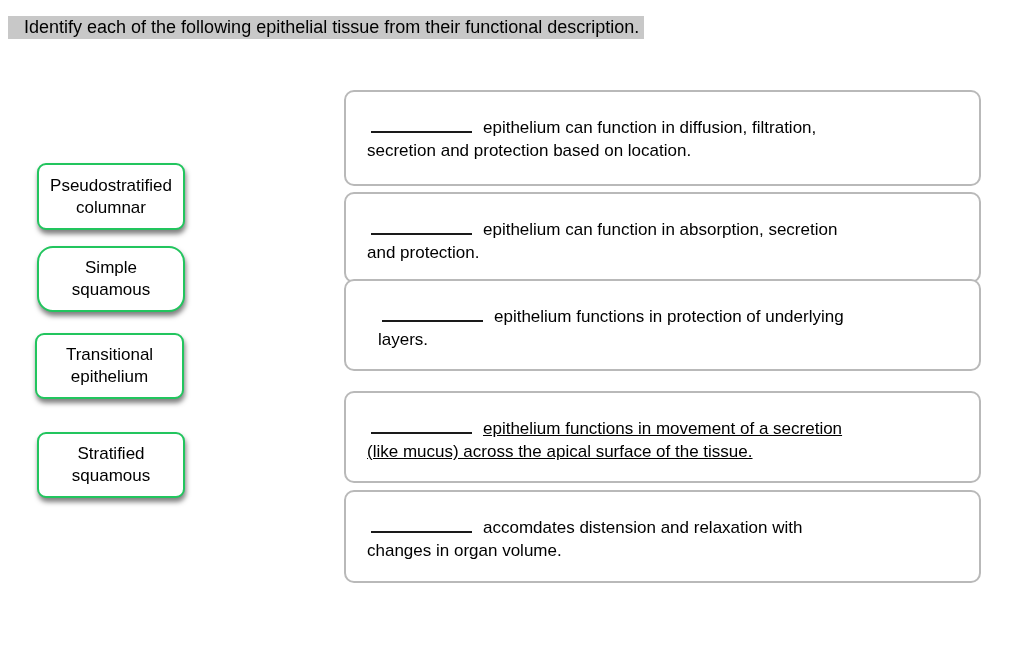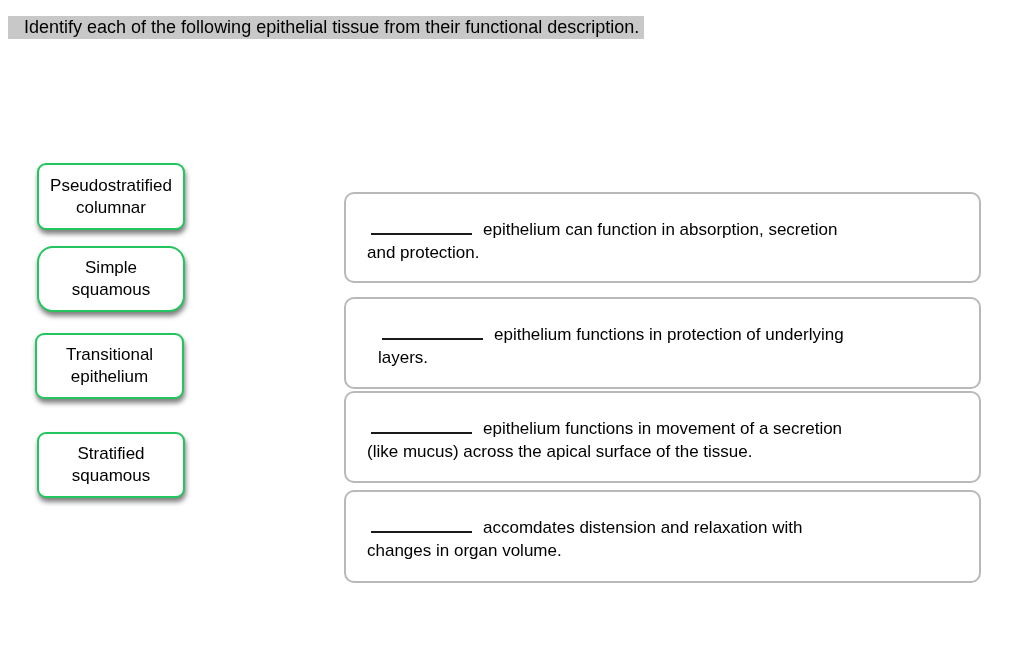--- a/index.html
+++ b/index.html
@@ -61,22 +61,22 @@
     box-sizing: border-box;
     background: #ffffff;
     border: 2px solid #b9b9b9;
     border-radius: 10px;
     padding: 24px 20px 0 21px;
     font-size: 17px;
     line-height: 23px;
   }
   .b1 { top: 90px;  height: 96px; }
   .b2 { top: 192px; height: 91px; }
-  .b3 { top: 297px; height: 92px; padding-left: 32px; }
-  .b4 { top: 391px; height: 92px; }
+  .b3 { top: 279px; height: 92px; padding-left: 32px; }
+  .b4 { top: 391px; height: 92px; text-decoration: underline; }
   .b5 { top: 490px; height: 93px; }
 
   .blank {
     display: inline-block;
     width: 101px;
     height: 15px;
     border-bottom: 2px solid #1a1a1a;
     margin: 0 11px 0 4px;
     vertical-align: baseline;
   }
@@ -100,20 +100,24 @@
   </div>
   <div class="tile t3">
     <span>Transitional</span>
     <span>epithelium</span>
   </div>
   <div class="tile t4">
     <span>Stratified</span>
     <span>squamous</span>
   </div>
 
+  <div class="dbox b1">
+    <div><span class="blank"></span><span>epithelium can function in diffusion, filtration,</span></div>
+    <div>secretion and protection based on location.</div>
+  </div>
 
   <div class="dbox b2">
     <div><span class="blank"></span><span>epithelium can function in absorption, secretion</span></div>
     <div>and protection.</div>
   </div>
 
   <div class="dbox b3">
     <div><span class="blank"></span><span>epithelium functions in protection of underlying</span></div>
     <div>layers.</div>
   </div>

